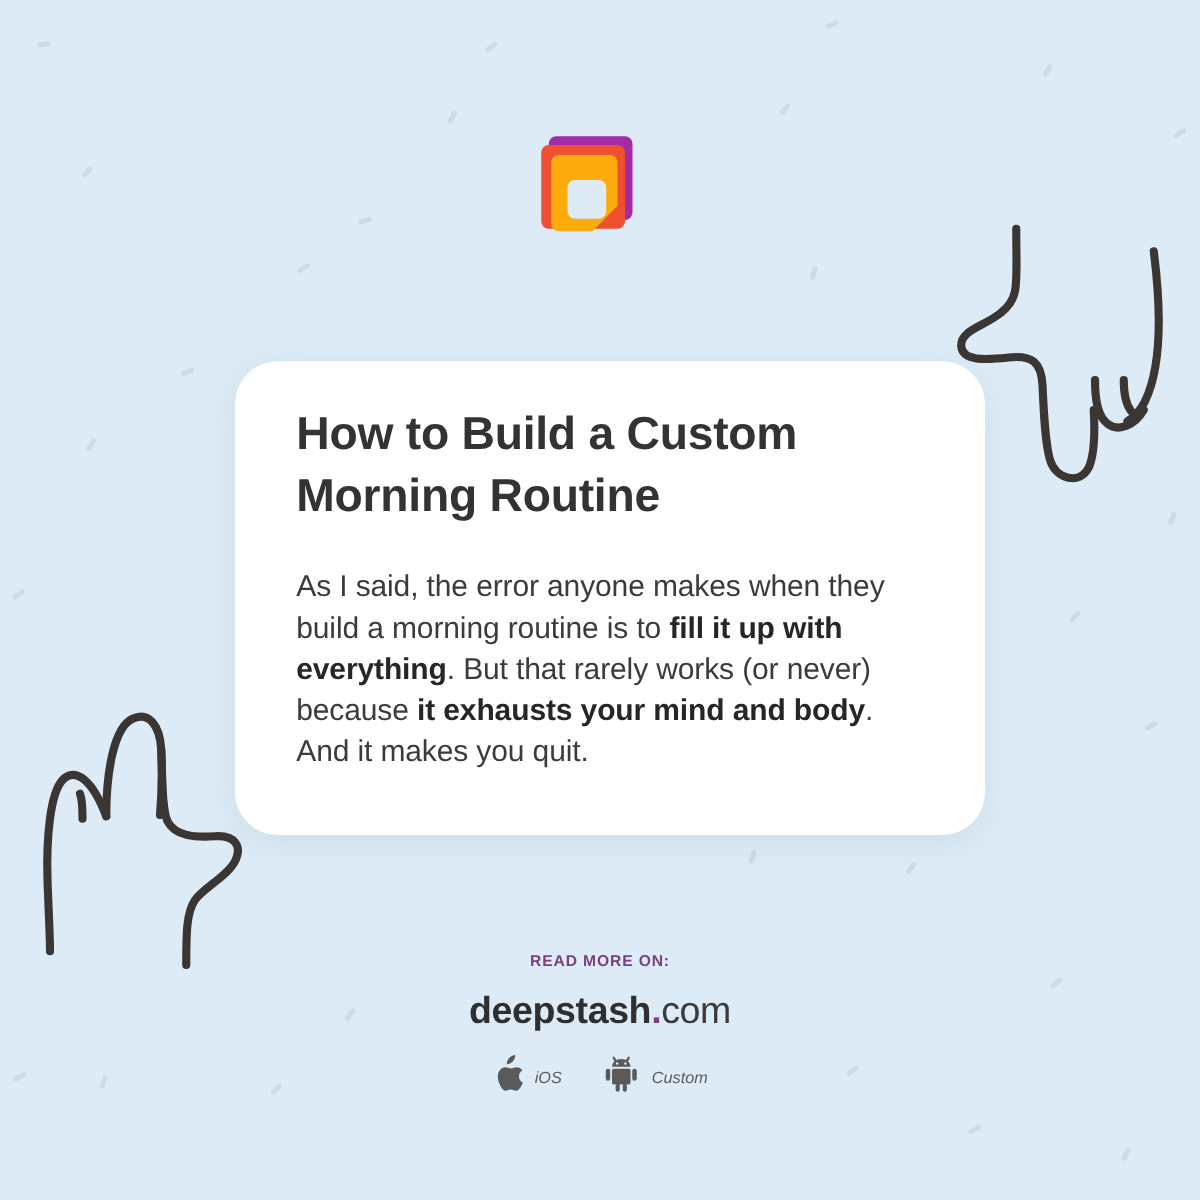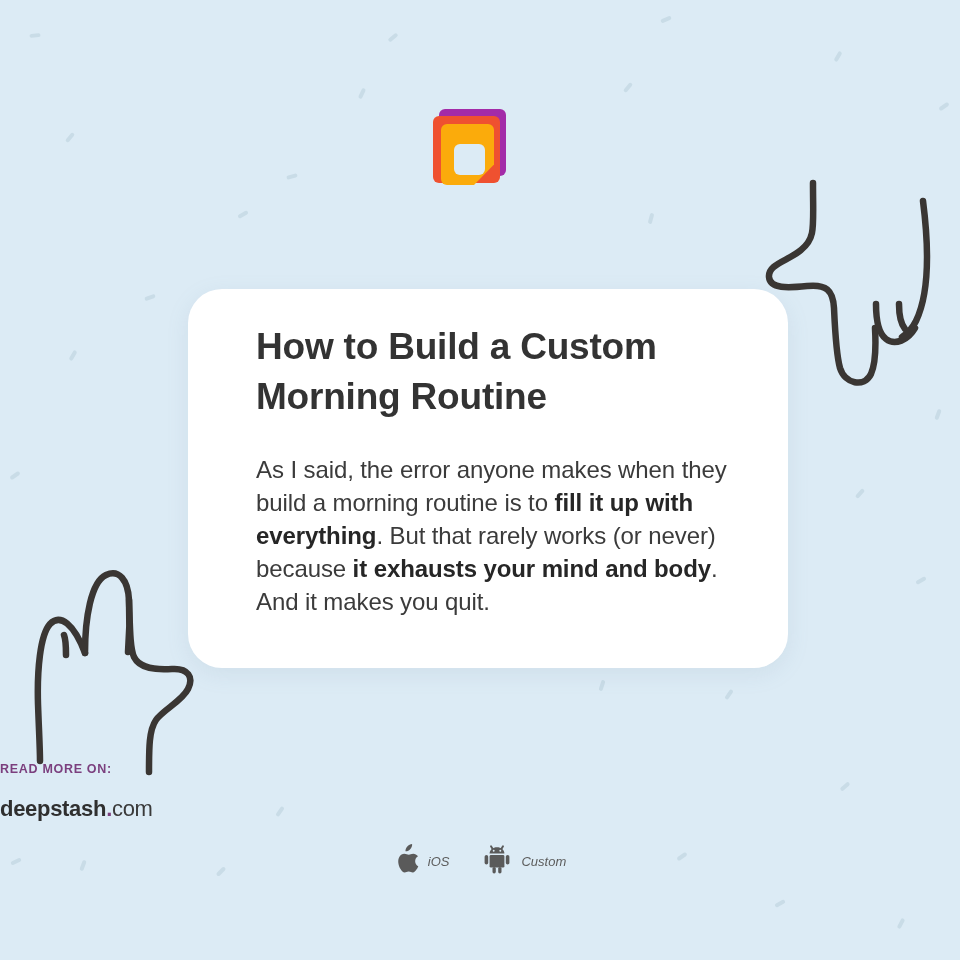--- a/index.html
+++ b/index.html
@@ -66,21 +66,21 @@
   #content-card {
     position: absolute;
     left: 188px;
     top: 289px;
     width: 600px;
     height: 379px;
     background: #ffffff;
     border-radius: 34px;
     box-shadow: 0 6px 22px rgba(120, 150, 170, 0.13);
     box-sizing: border-box;
-    padding: 33px 48px 0 68px;
+    padding: 33px 48px 0 49px;
   }
   #card-title {
     margin: 0;
     font-size: 37px;
     line-height: 50px;
     font-weight: bold;
     color: #333333;
     letter-spacing: -0.2px;
   }
   #card-body {
@@ -94,32 +94,32 @@
     font-weight: bold;
     color: #262626;
   }
 
   
   #footer {
     position: absolute;
     left: 0;
     top: 762px;
     width: 960px;
-    text-align: left;
+    text-align: center;
   }
   #read-more-label {
     font-size: 12.5px;
     font-weight: bold;
     letter-spacing: 0.7px;
     color: #7b3f7e;
     margin: 0;
   }
   #wordmark {
     margin-top: 17px;
-    font-size: 22px;
+    font-size: 30px;
     color: #2f2f2f;
     letter-spacing: -0.3px;
     line-height: 32px;
   }
   #wordmark .ds-name { font-weight: bold; }
   #wordmark .ds-dot  { color: #7b3f7e; font-weight: bold; }
   #wordmark .ds-tld  { font-weight: normal; color: #3a3a3a; }
 
   #store-row {
     margin-top: 18px;

